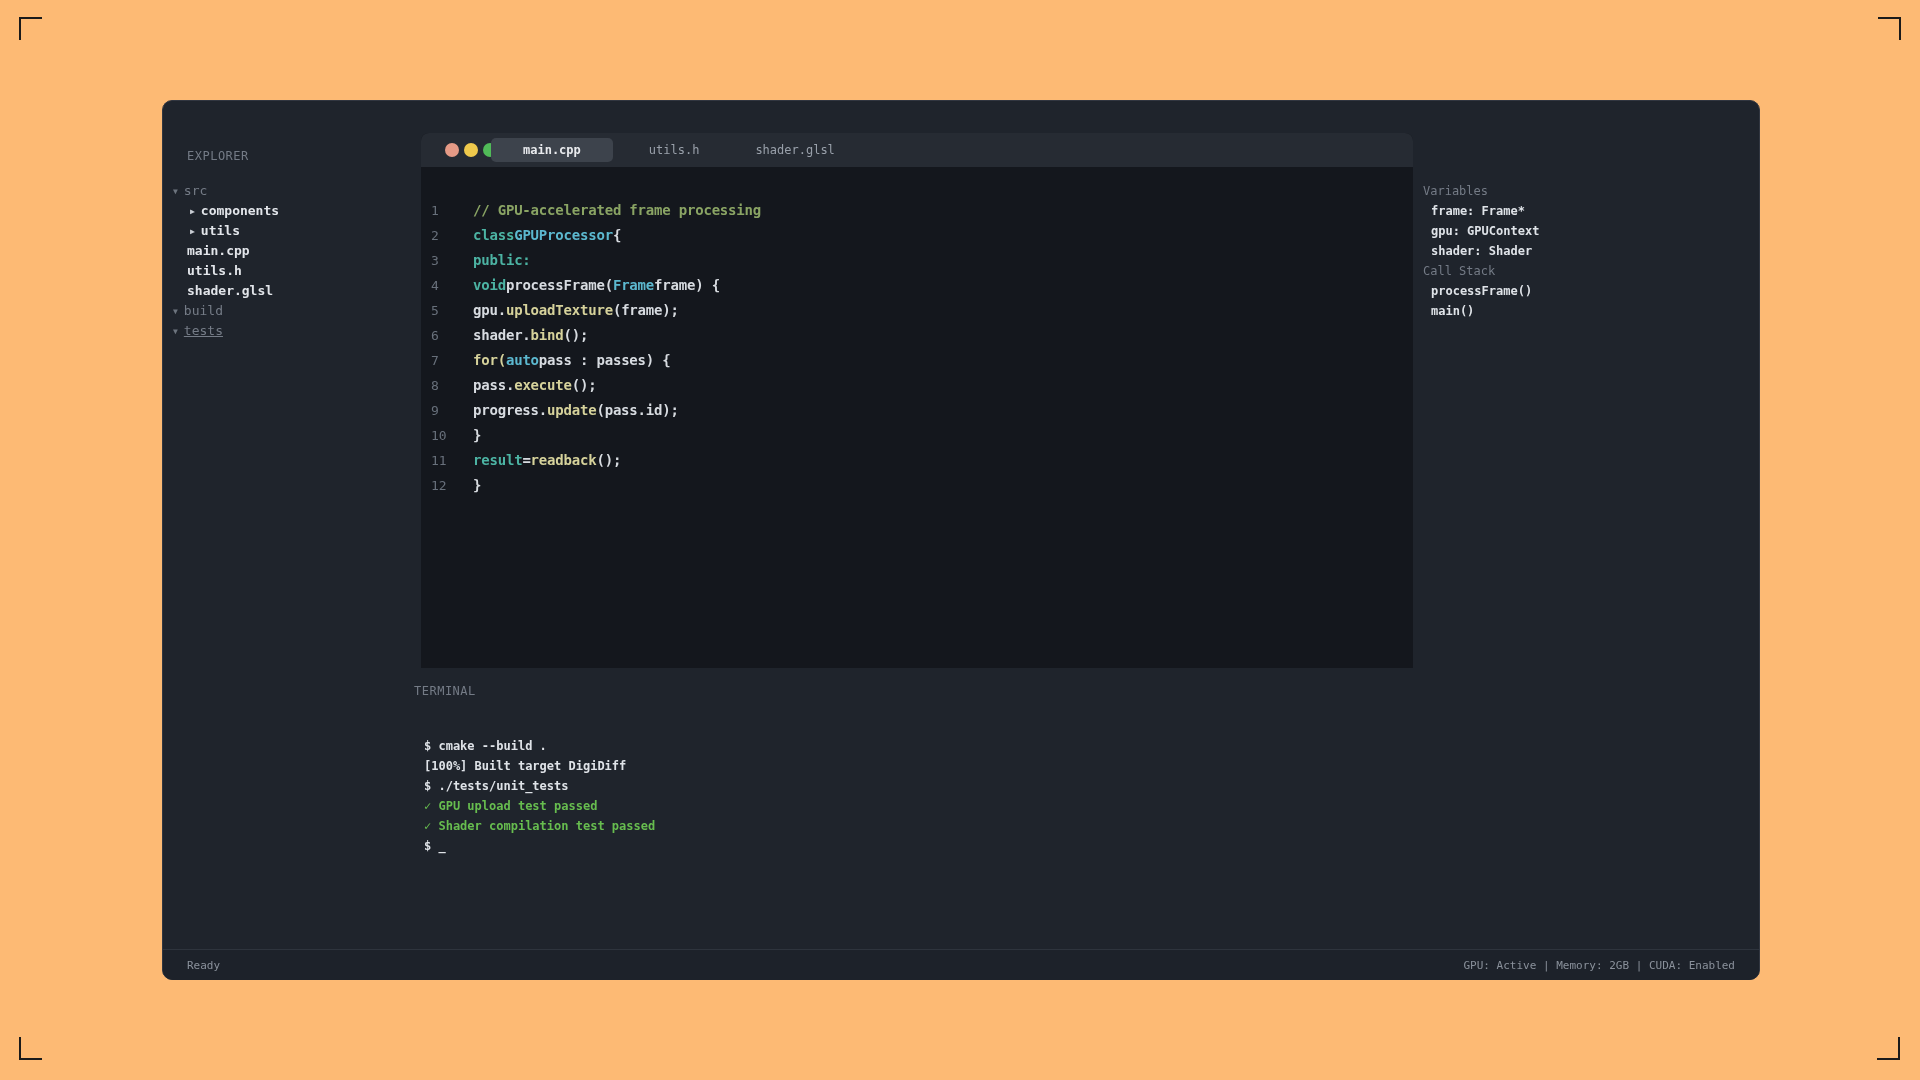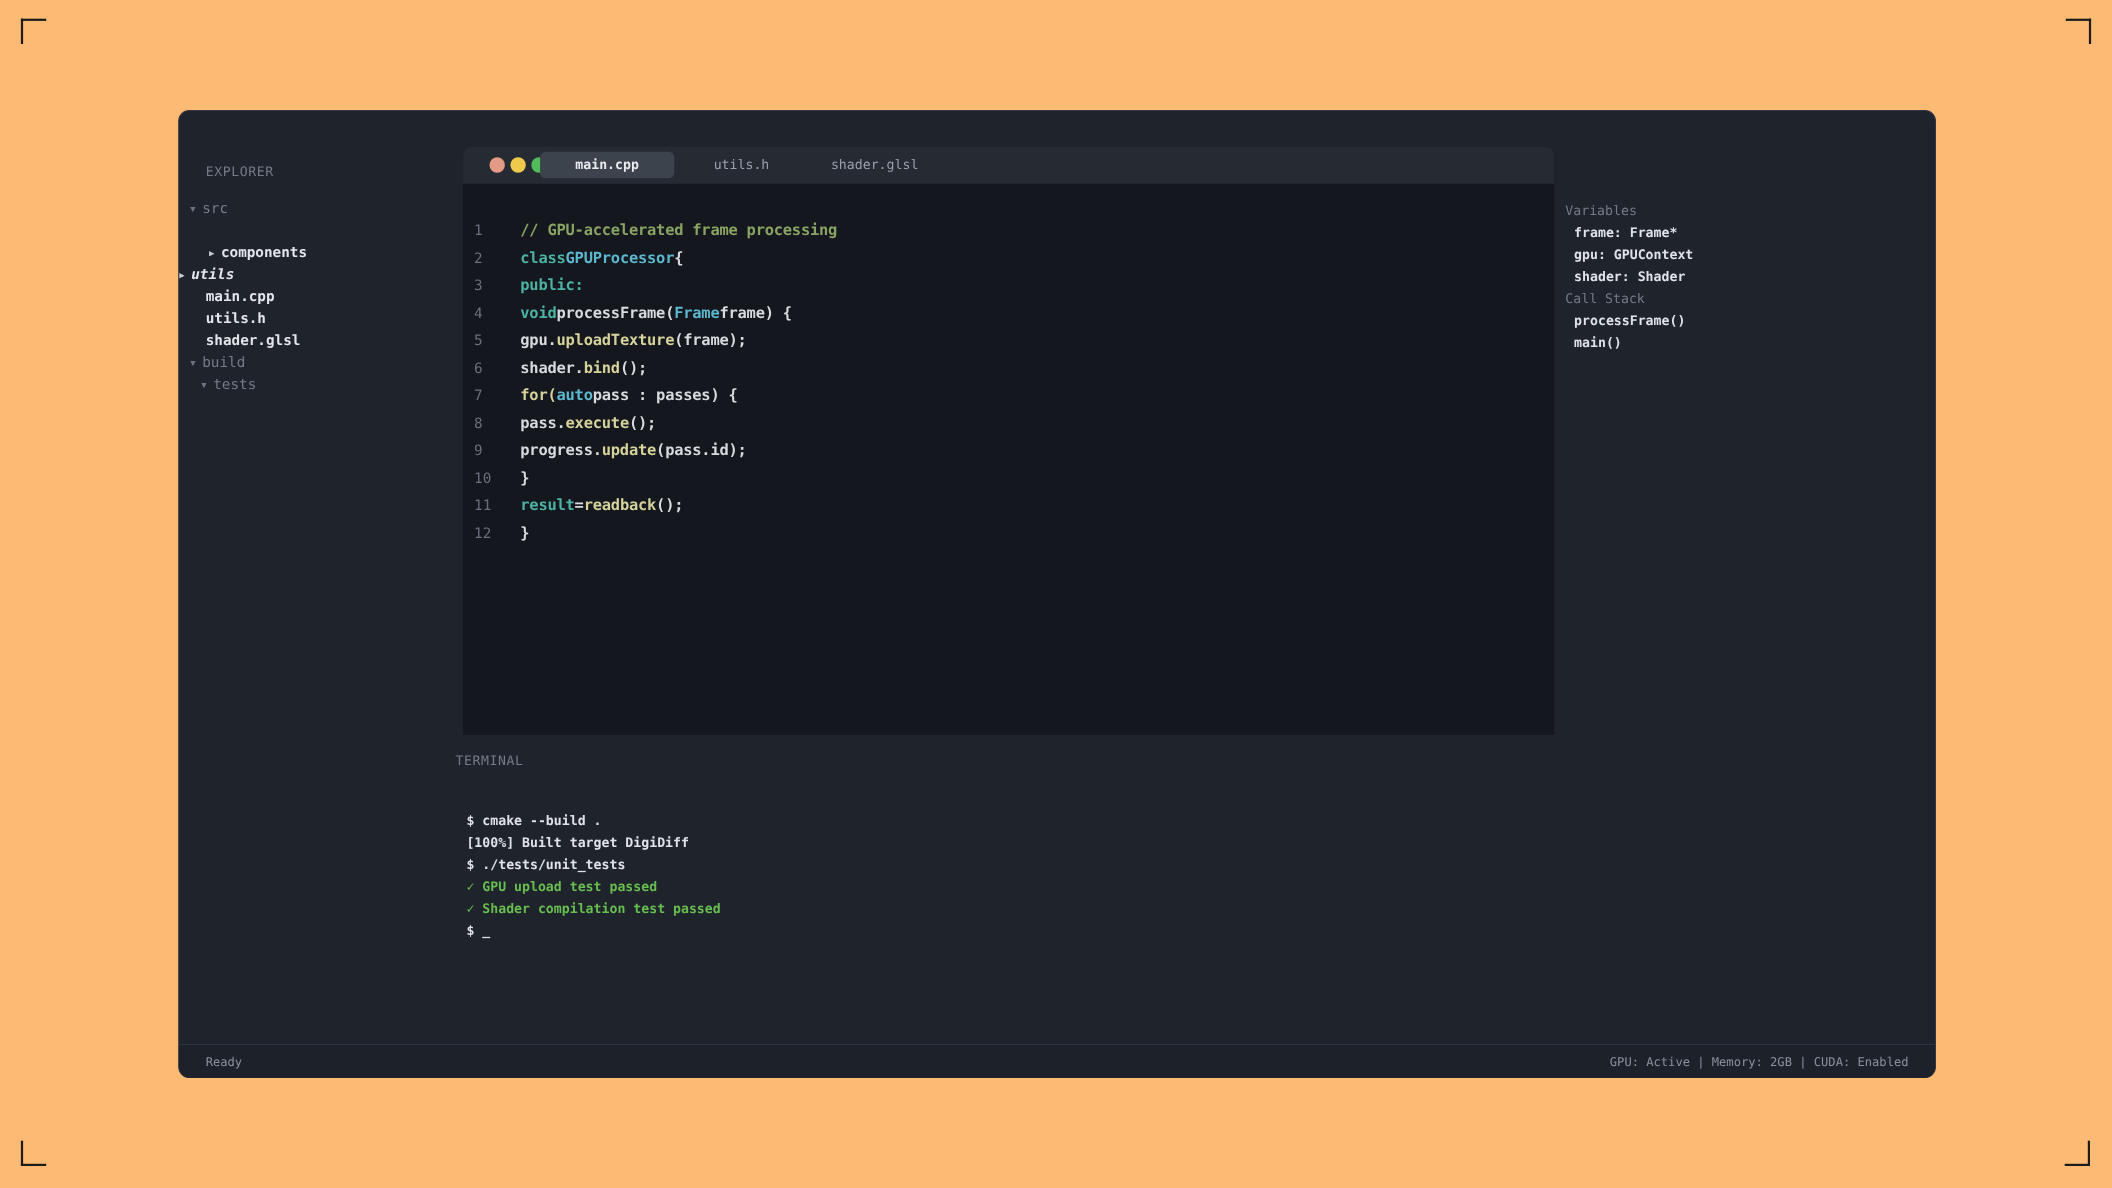--- a/index.html
+++ b/index.html
@@ -78,27 +78,27 @@
   <div class="mark tl"></div>
   <div class="mark tr"></div>
   <div class="mark bl"></div>
   <div class="mark br"></div>
 
   <div class="window">
 
     <div class="panel-title" id="explorer-title">EXPLORER</div>
     <div id="tree">
         <div class="tree-row muted" style="padding-left: 10px;"><span class="arrow">▼</span><span>src</span></div>
-        <div class="tree-row folder-c" style="padding-left: 27px; margin-top: 20px;"><span class="arrow">▶</span><span>components</span></div>
-        <div class="tree-row folder-c" style=" font-style: italic;"><span class="arrow">▶</span><span>utils</span></div>
+        <div class="tree-row folder-c" style="padding-left: 27px;"><span class="arrow">▶</span><span>components</span></div>
+        <div class="tree-row folder-c" style="padding-left: 27px;"><span class="arrow">▶</span><span>utils</span></div>
         <div class="tree-row file" style="padding-left: 24px;"><span>main.cpp</span></div>
         <div class="tree-row file" style="padding-left: 24px;"><span>utils.h</span></div>
         <div class="tree-row file" style="padding-left: 24px;"><span>shader.glsl</span></div>
         <div class="tree-row muted" style="padding-left: 10px;"><span class="arrow">▼</span><span>build</span></div>
-        <div class="tree-row muted" style="padding-left: 20px;"><span class="arrow">▼</span><span>tests</span></div>
+        <div class="tree-row muted" style="padding-left: 10px; text-decoration: underline;"><span class="arrow">▼</span><span>tests</span></div>
       </div>
 
     <div class="editor">
       <div class="tabbar">
         <div class="lights">
           <span class="light" id="light-close" style="background: rgb(229, 154, 134);"></span>
           <span class="light" id="light-min" style="background: rgb(239, 201, 76);"></span>
           <span class="light" id="light-max" style="background: rgb(80, 187, 88);"></span>
         </div>
         <div id="tabs">

